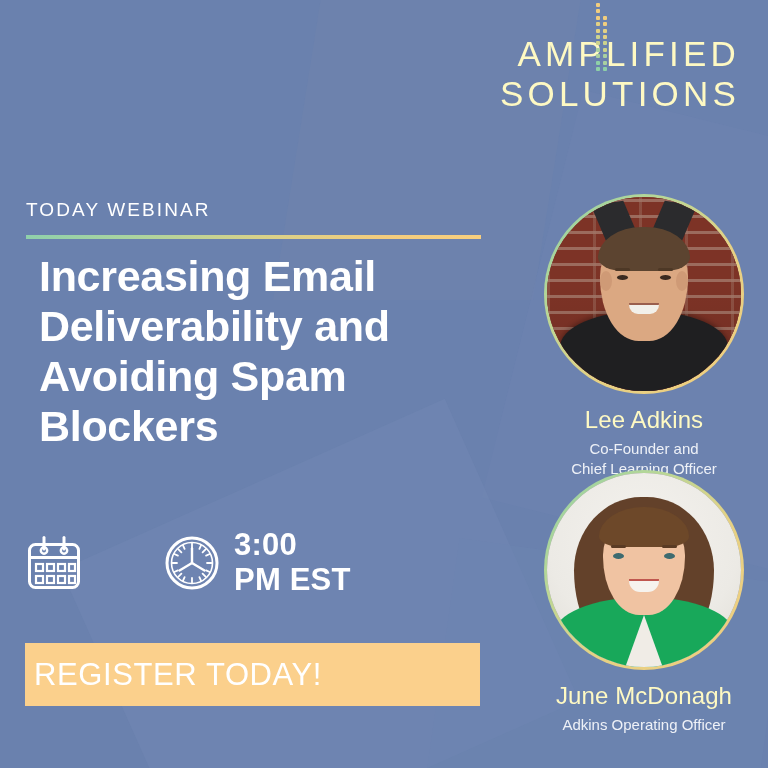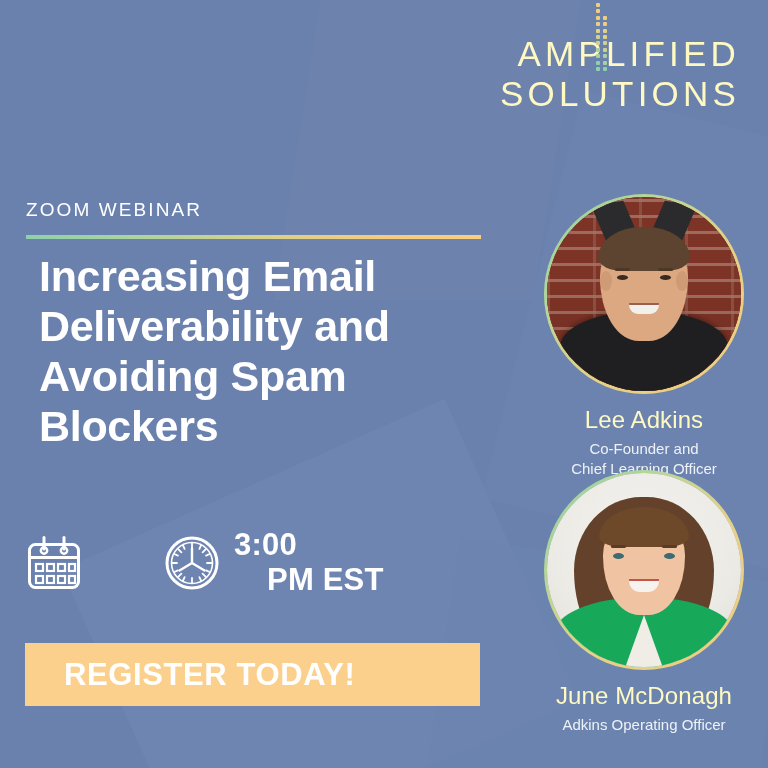--- a/index.html
+++ b/index.html
@@ -97,36 +97,36 @@
   .meta-item + .meta-item { margin-left:82px; }
   .meta-text {
     margin-left:14px;
     color:#ffffff;
     line-height:1.12;
     white-space:nowrap;
   }
   .meta-a { font-size:31px; font-weight:400; letter-spacing:.2px; }
   .meta-b { font-size:31px; font-weight:400; letter-spacing:.2px; }
   .meta-bold .meta-a { font-weight:700; }
-  .meta-bold .meta-b { font-weight:700;margin-left:33px; }
+  .meta-bold .meta-b { font-weight:700; }
   .icon-svg { display:block; }
 
   
   #cta {
     position:absolute; top:643px; left:25px;
     width:455px; height:63px;
     background:#fbd08c;
     display:flex; align-items:center;
     cursor:pointer;
   }
   #cta-label {
-    margin-left:39px;
+    margin-left:9px;
     color:#ffffff;
     font-size:31px;
-    font-weight:700;
+    font-weight:400;
     letter-spacing:.6px;
   }
 
   
   .speaker { position:absolute; text-align:center; width:240px; left:524px; }
   #speaker-0 { top:194px; }
   #speaker-1 { top:470px; }
 
   .avatar-ring {
     width:200px; height:200px;
@@ -340,21 +340,21 @@
             <span class="logo-dot" style="background: rgb(205, 211, 141);"></span>
             <span class="logo-dot" style="background: rgb(169, 208, 160);"></span>
             <span class="logo-dot" style="background: rgb(169, 208, 160);"></span>
             <span class="logo-dot" style="background: rgb(142, 208, 167);"></span>
           </span>
       </span>
     </div>
     <div class="logo-line logo-line-2">SOLUTIONS</div>
   </div>
 
-  <div id="kicker">ZOOM WEBINAR</div>
+  <div id="kicker">TODAY WEBINAR</div>
 
   <div id="divider"></div>
 
   <h1 id="headline">Increasing Email Deliverability and Avoiding Spam Blockers</h1>
 
   <div id="meta-row">
 
     <div class="meta-item">
       <span>
         <svg class="icon-svg" width="56" height="56" viewBox="0 0 56 56" fill="none">

